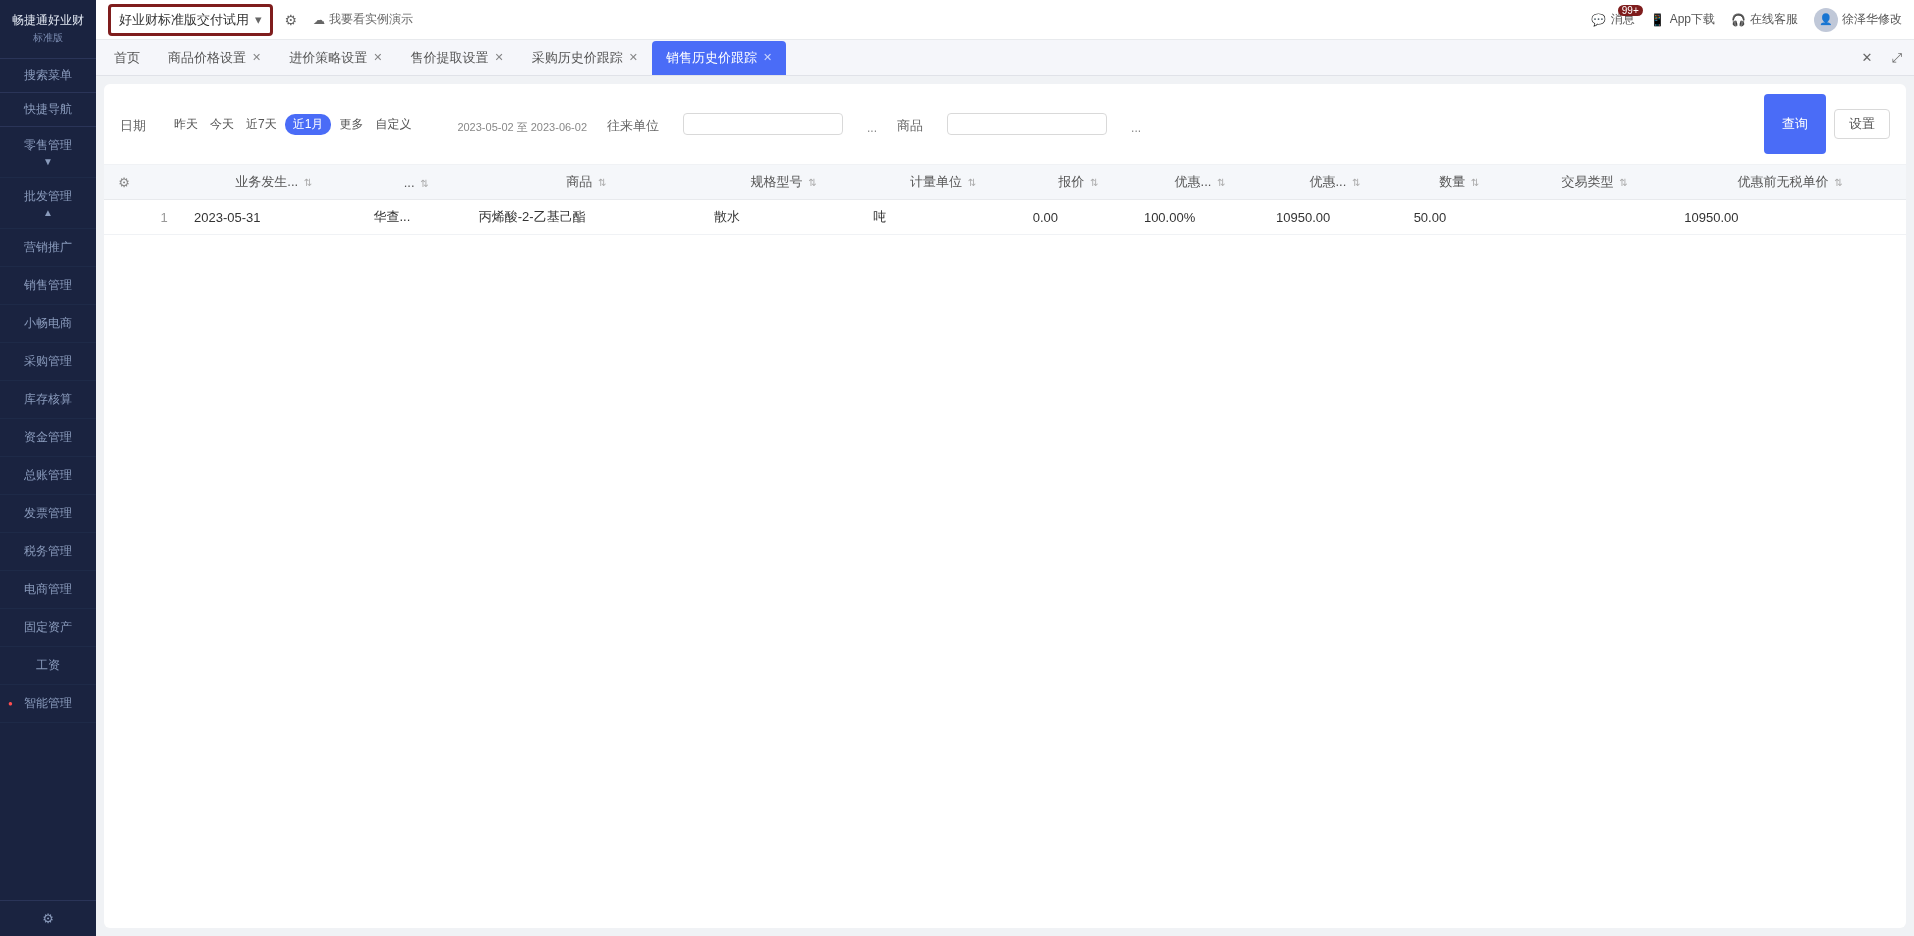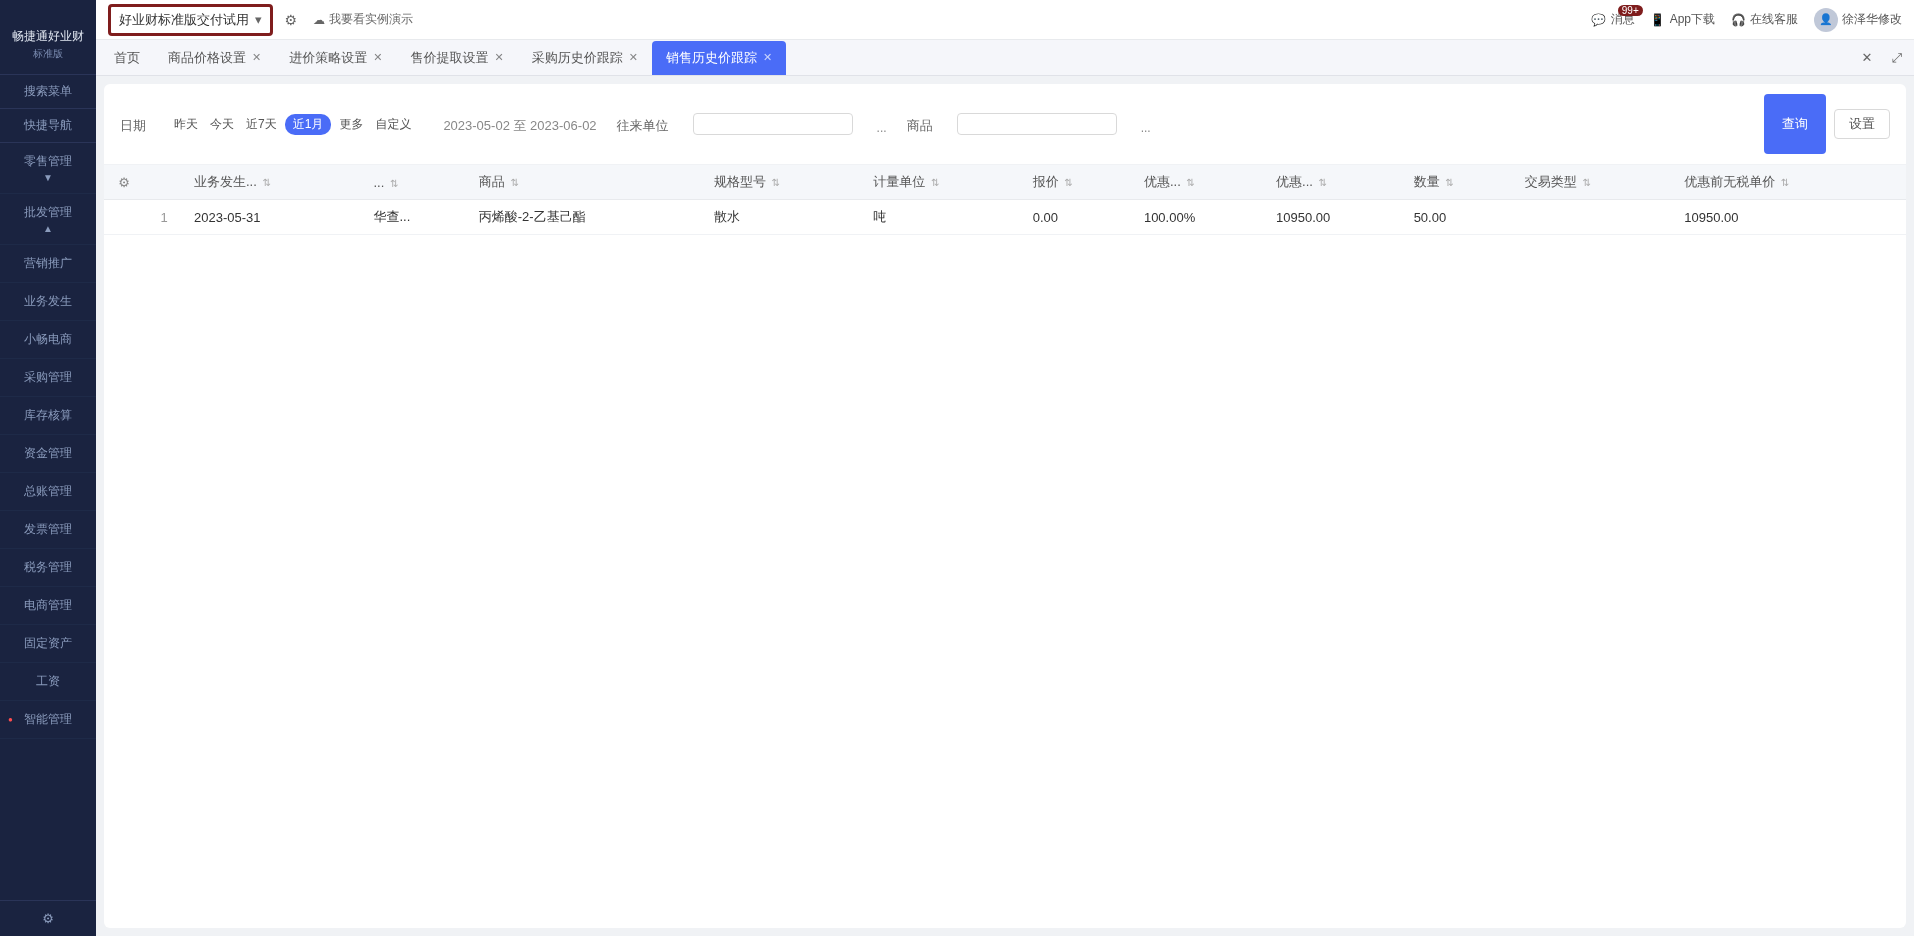--- a/index.html
+++ b/index.html
@@ -14,21 +14,20 @@
       flex-direction: column;
       flex-shrink: 0;
       height: 100%;
     }
     .sidebar-logo {
       padding: 12px 8px;
       border-bottom: 1px solid #2a3458;
       display: flex;
       flex-direction: column;
       align-items: center;
-      margin-top: 16px;
     }
     .logo-title {
       font-size: 12px;
       color: #e0e6f0;
       text-align: center;
       line-height: 1.4;
     }
     .logo-subtitle {
       font-size: 10px;
       color: #7a8bb0;
@@ -298,23 +297,23 @@
       padding: 2px 4px;
       border-radius: 3px;
     }
     .date-opt.active {
       background: #4a6cf7;
       color: #fff;
       border-radius: 10px;
       padding: 2px 8px;
     }
     .date-range-text {
-      font-size: 13px;
+      font-size: 11px;
       color: #888;
-      margin-left: 4px;
+      margin-left: 18px;
     }
     .filter-input {
       border: 1px solid #d9d9d9;
       border-radius: 4px;
       padding: 3px 8px;
       font-size: 12px;
       width: 160px;
       color: #333;
       outline: none;
     }
@@ -359,21 +358,21 @@
     table {
       width: 100%;
       border-collapse: collapse;
       font-size: 13px;
     }
     thead tr {
       background: #f5f7fa;
     }
     thead th {
       padding: 8px 10px;
-      text-align: left;
+      text-align: center;
       color: #555;
       font-weight: 500;
       border-bottom: 1px solid #e8eaed;
       white-space: nowrap;
       position: relative;
     }
     thead th .sort-icon {
       color: #aaa;
       margin-left: 2px;
       font-size: 10px;
@@ -416,21 +415,21 @@
     <span class="arrow">▼</span>
   </div>
   <div class="sidebar-nav-item">
     <span>批发管理</span>
     <span class="arrow">▲</span>
   </div>
   <div class="sidebar-nav-item">
     <span>营销推广</span>
   </div>
   <div class="sidebar-nav-item">
-    <span>业务发生</span>
+    <span>销售管理</span>
   </div>
   <div class="sidebar-nav-item">
     <span>小畅电商</span>
   </div>
   <div class="sidebar-nav-item">
     <span>采购管理</span>
   </div>
   <div class="sidebar-nav-item">
     <span>库存核算</span>
   </div>

